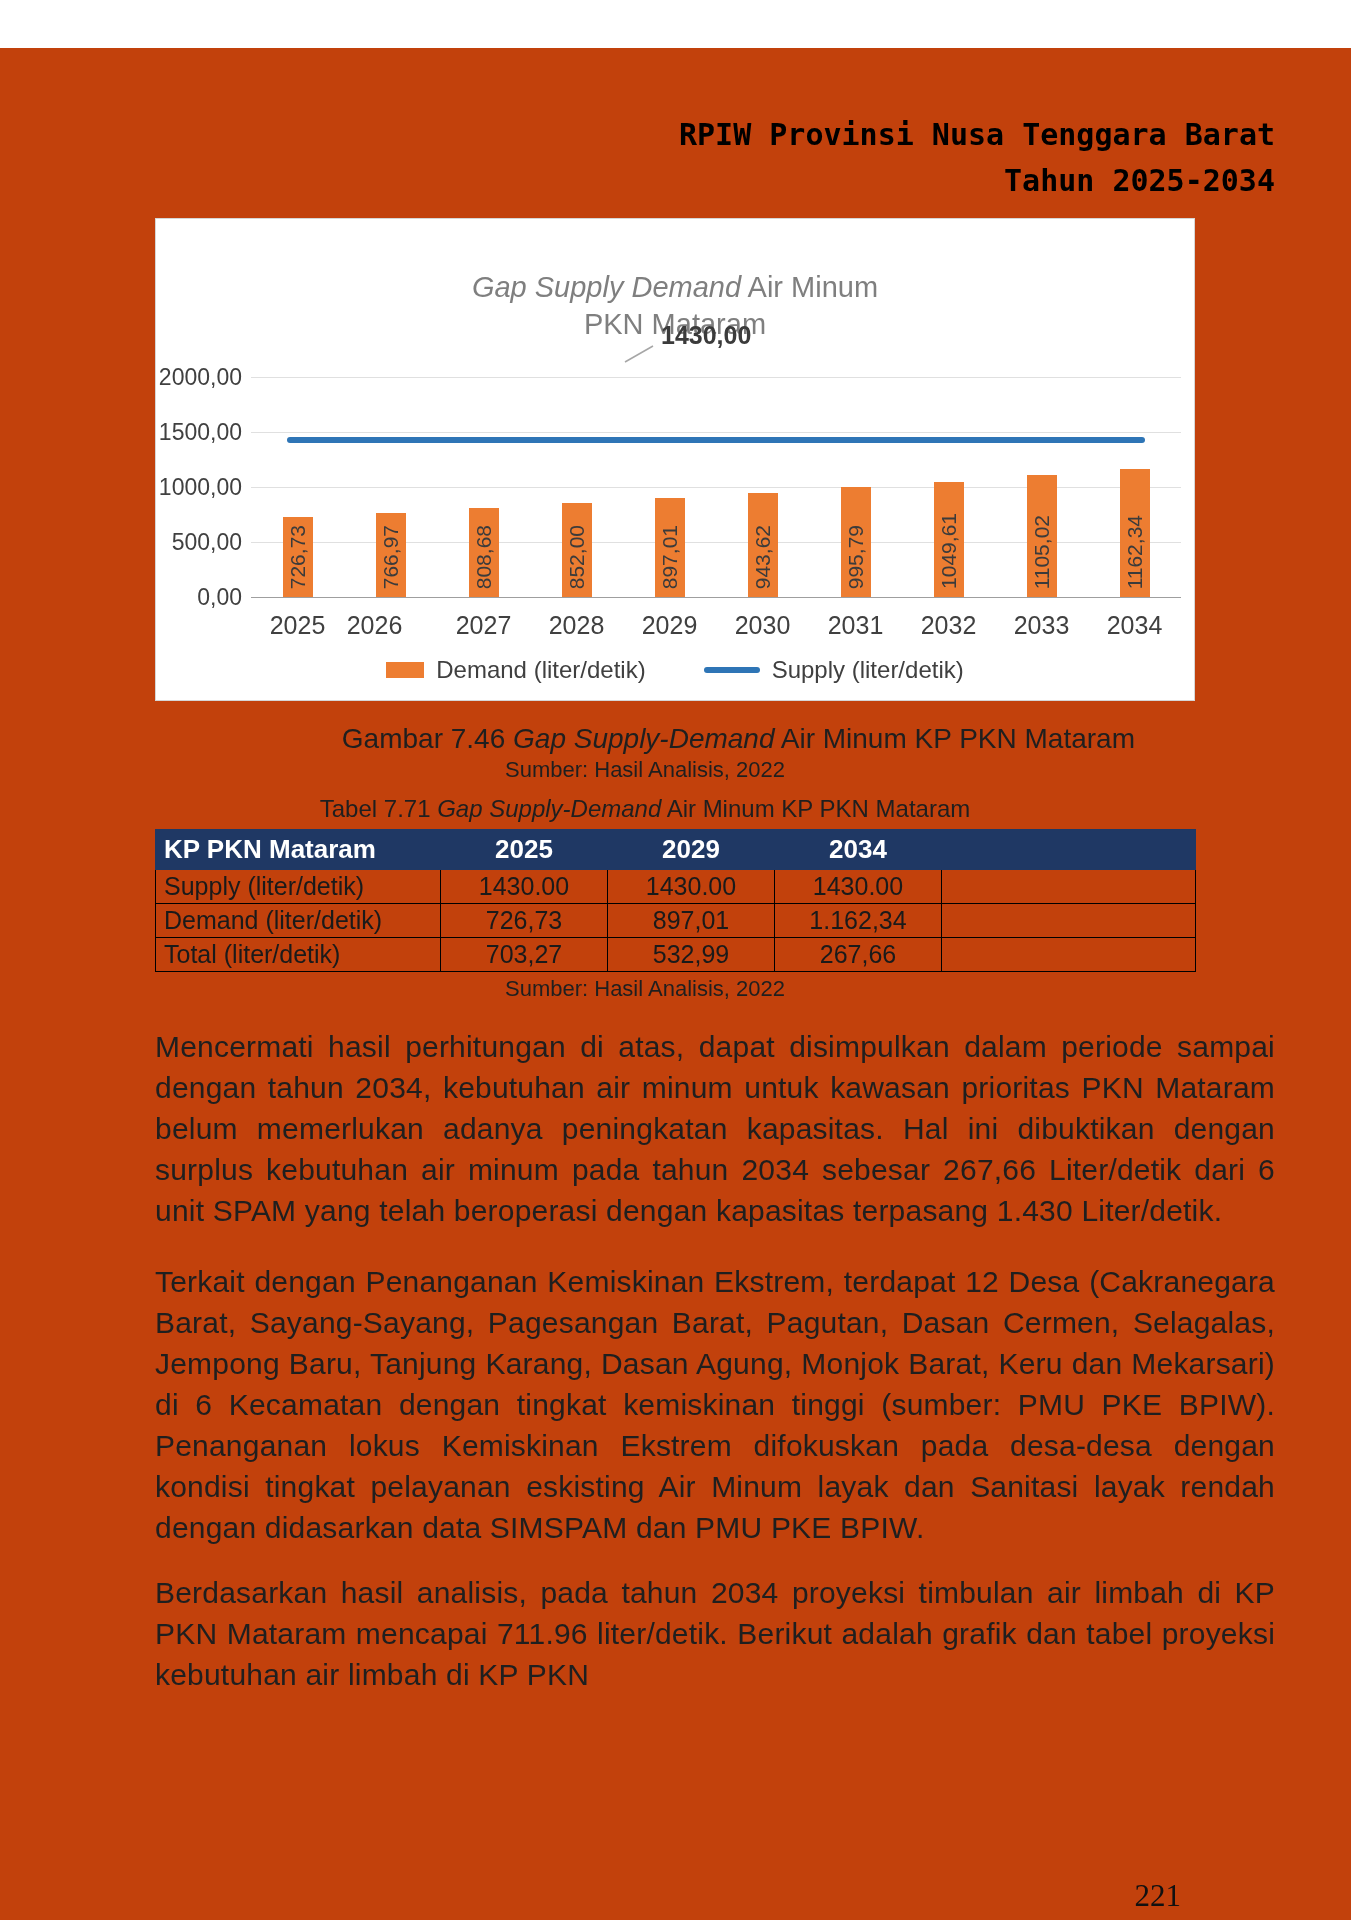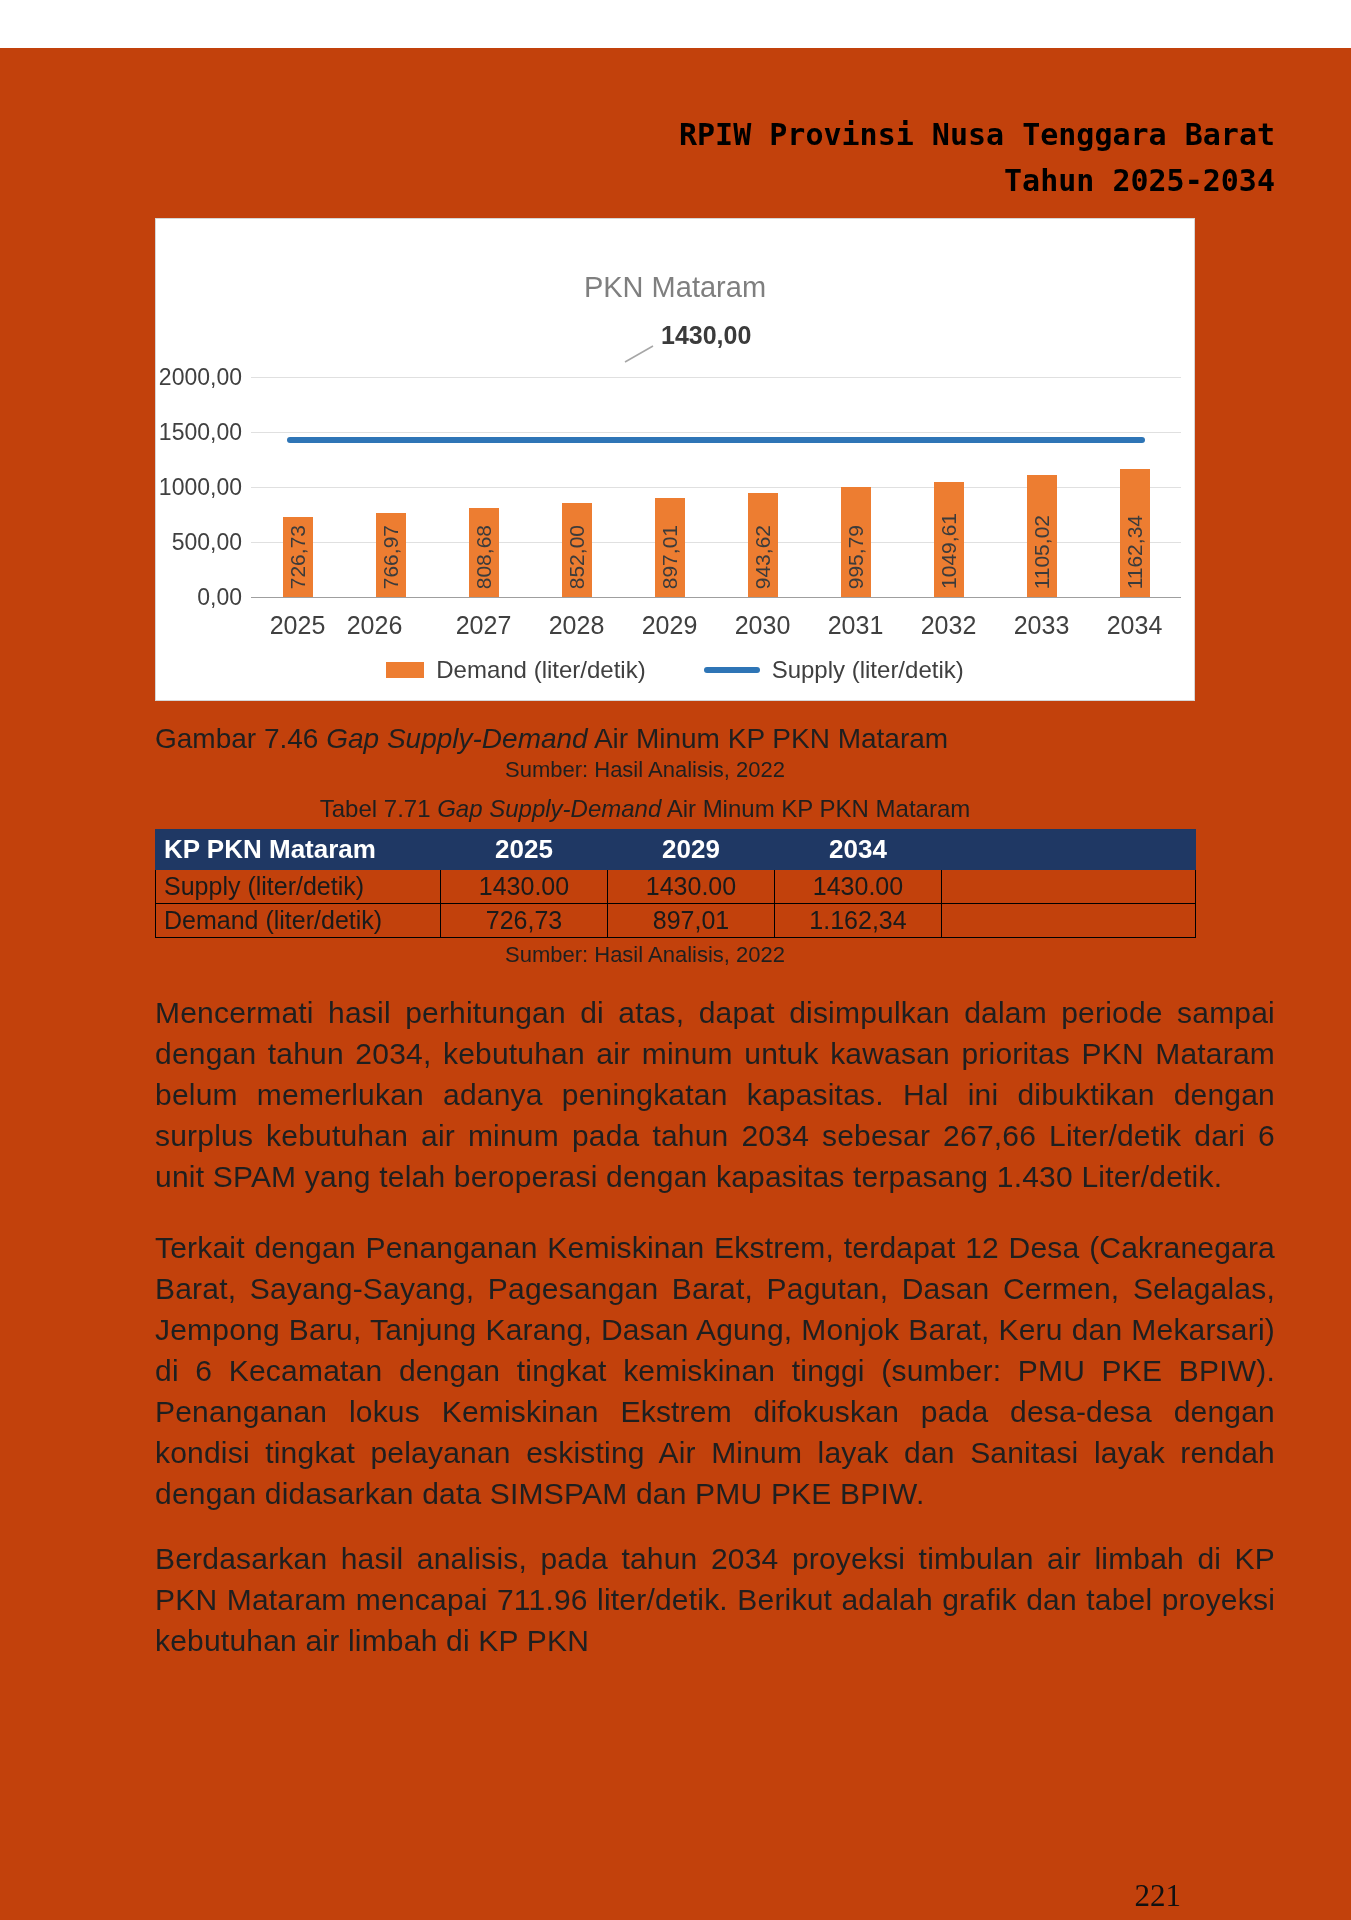--- a/index.html
+++ b/index.html
@@ -35,21 +35,21 @@
   .annotation { position:absolute; left:505px; top:102px; font-weight:bold;
     font-size:25px; color:#3b3b3b; }
   .leader { position:absolute; left:0; top:0; pointer-events:none; }
   .legend { position:absolute; left:0; bottom:16px; width:100%;
     display:flex; justify-content:center; align-items:center; gap:12px;
     font-size:24px; color:#404040; }
   .swatch-bar { width:38px; height:16px; display:inline-block; }
   .swatch-line { width:56px; height:6px; border-radius:3px; display:inline-block; }
   .legend-gap { width:34px; display:inline-block; }
   
-  .fig-caption { margin-top:22px; text-align:left; font-size:28px; padding-right:140px; }
+  .fig-caption { margin-top:22px; text-align:right; font-size:28px; padding-right:140px; }
   .fig-caption .it, .table-title .it { font-style:italic; }
   .small-source { text-align:center; font-size:22px; margin-top:2px; padding-right:140px; color:#1f1f1f; }
   .table-title { margin-top:12px; text-align:center; font-size:24px; padding-right:140px; }
   table.data { width:1040px; border-collapse:collapse; margin-top:6px; table-layout:fixed; }
   table.data th {
     background:#1f3864; color:#ffffff; font-weight:bold; font-size:26px;
     padding:4px 8px; border:1px solid #1f3864; text-align:center; height:38px;
   }
   table.data th.rowhead { text-align:left; }
   table.data td {
@@ -69,20 +69,21 @@
 
 <div class="page">
 
   <div class="doc-header">
     <div>RPIW Provinsi Nusa Tenggara Barat</div>
     <div>Tahun 2025-2034</div>
   </div>
 
   <div class="chart-box" id="chart-canvas">
     <div class="chart-title">
+      <div><span class="it">Gap Supply Demand</span><span> Air Minum</span></div>
       <div>PKN Mataram</div>
     </div>
 
     <div class="annotation">1430,00</div>
     <svg class="leader" width="1040" height="483" viewBox="0 0 1040 483">
       <line x1="497" y1="127" x2="469" y2="143" stroke="#a6a6a6" stroke-width="1.5"></line>
     </svg>
 
     <div class="legend">
       <span class="swatch-bar" style="background: rgb(237, 125, 49);"></span>
@@ -164,20 +165,27 @@
         <td>1430.00</td>
         <td></td>
       </tr>
       <tr>
         <td class="rowlabel">Demand (liter/detik)</td>
         <td>726,73</td>
         <td>897,01</td>
         <td>1.162,34</td>
         <td></td>
       </tr>
+      <tr>
+        <td class="rowlabel">Total (liter/detik)</td>
+        <td>703,27</td>
+        <td>532,99</td>
+        <td>267,66</td>
+        <td></td>
+      </tr>
     </tbody>
   </table>
 
   <div class="small-source" style="padding-right:140px; margin-top:4px;">Sumber: Hasil Analisis, 2022</div>
 
   <p class="body-par">Mencermati hasil perhitungan di atas, dapat disimpulkan dalam periode sampai dengan tahun 2034, kebutuhan air minum untuk kawasan prioritas PKN Mataram belum memerlukan adanya peningkatan kapasitas. Hal ini dibuktikan dengan surplus kebutuhan air minum pada tahun 2034 sebesar 267,66 Liter/detik dari 6 unit SPAM yang telah beroperasi dengan kapasitas terpasang 1.430 Liter/detik.</p>
 
   <p class="body-par" style="margin-top:30px;">Terkait dengan Penanganan Kemiskinan Ekstrem, terdapat 12 Desa (Cakranegara Barat, Sayang-Sayang, Pagesangan Barat, Pagutan, Dasan Cermen, Selagalas, Jempong Baru, Tanjung Karang, Dasan Agung, Monjok Barat, Keru dan Mekarsari) di 6 Kecamatan dengan tingkat kemiskinan tinggi (sumber: PMU PKE BPIW). Penanganan lokus Kemiskinan Ekstrem difokuskan pada desa-desa dengan kondisi tingkat pelayanan eskisting Air Minum layak dan Sanitasi layak rendah dengan didasarkan data SIMSPAM dan PMU PKE BPIW.</p>
 
 

